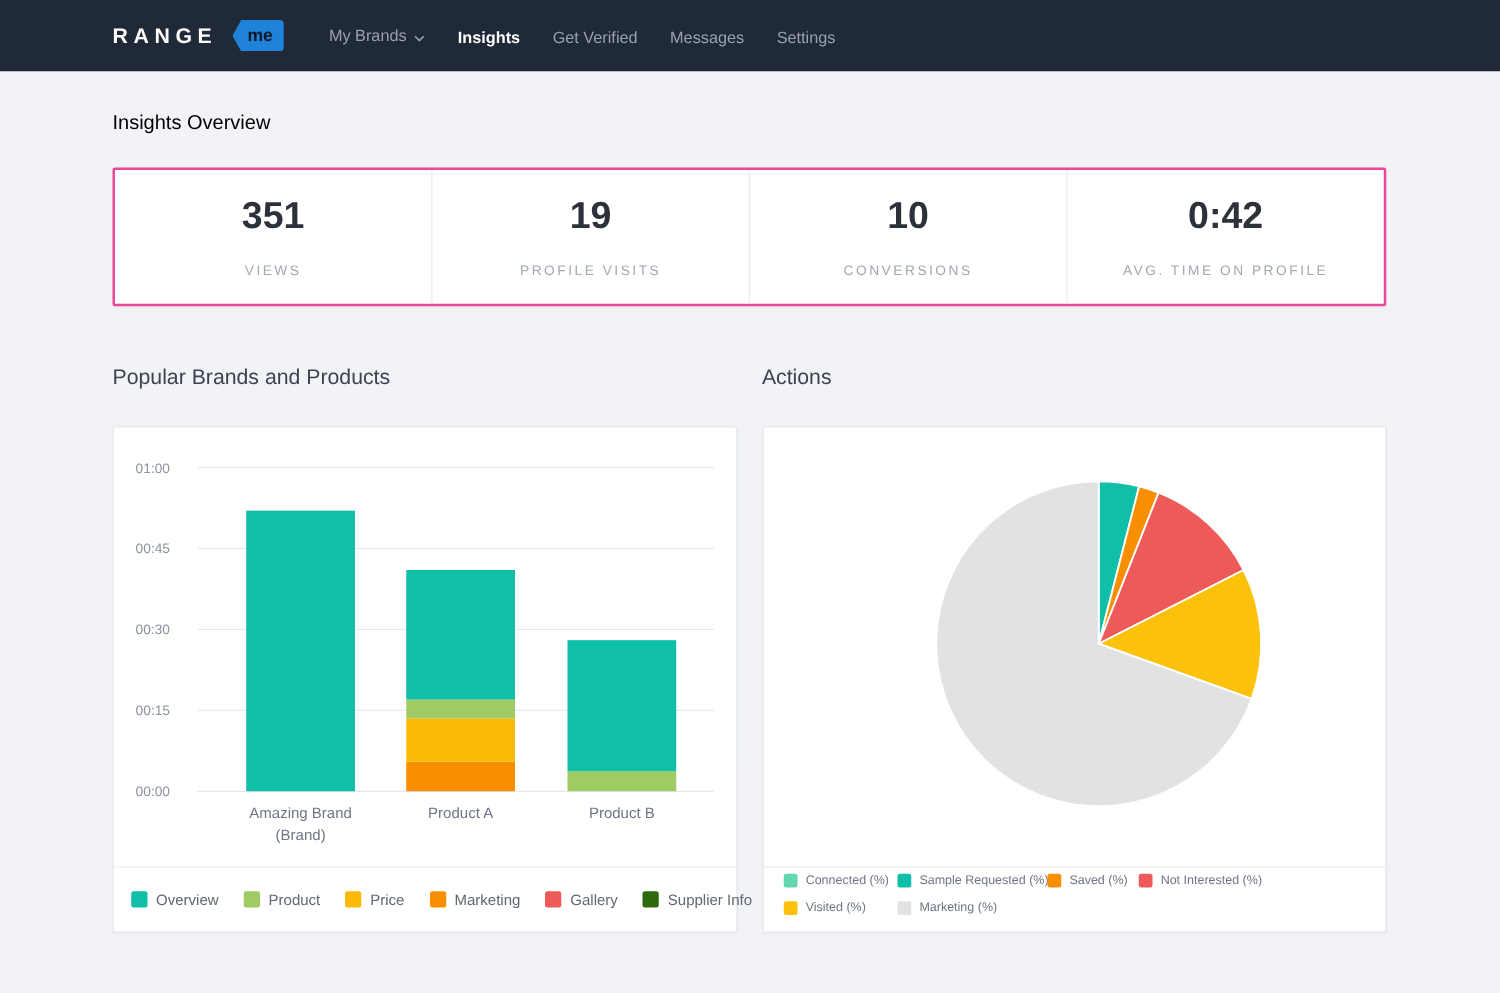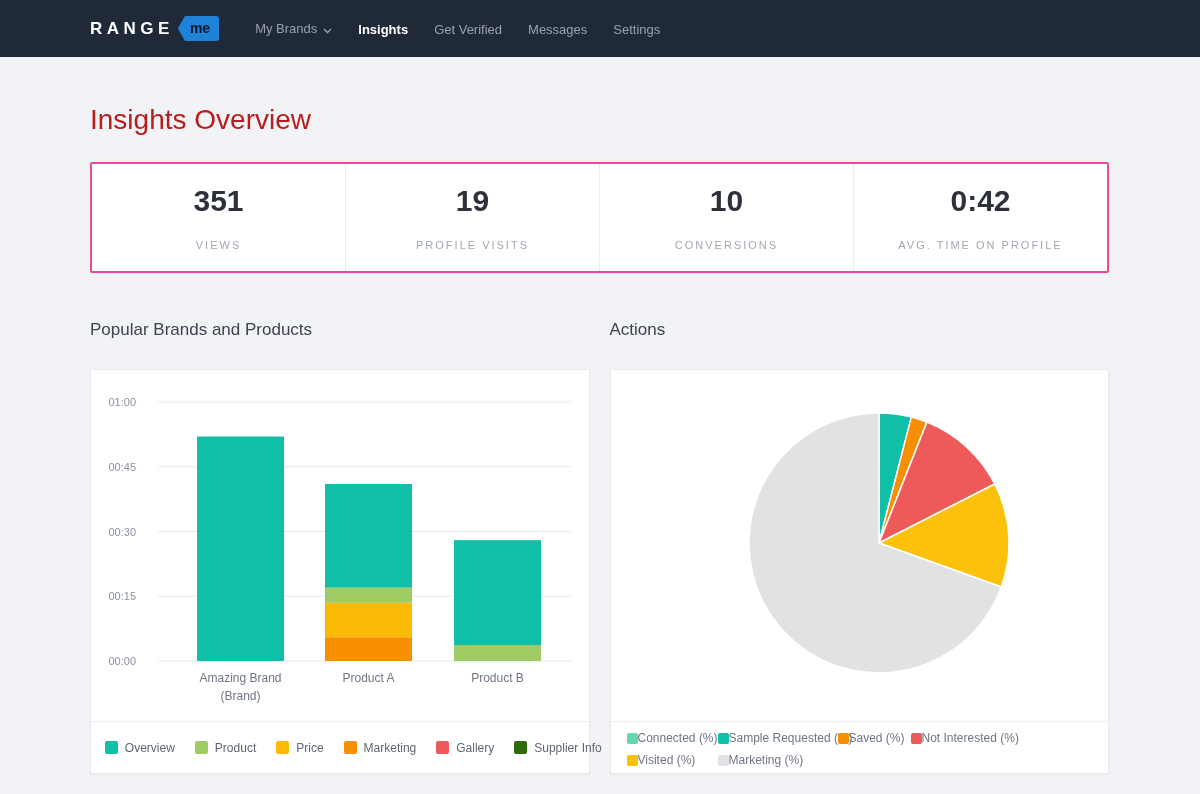--- a/index.html
+++ b/index.html
@@ -1,32 +1,32 @@
 <!DOCTYPE html>
 <html><head>
 <meta charset="utf-8">
 <style>
   * { box-sizing: border-box; margin: 0; padding: 0; }
   html,body { width:1200px; height:794px; overflow:hidden; }
   body { background:#f1f3f6; font-family:"Liberation Sans", sans-serif; }
 
   
   .navbar { height:57px; background:#202938; display:flex; align-items:center; padding-left:90px; }
-  .logo { display:flex; align-items:center; gap:4px; cursor:pointer; }
+  .logo { display:flex; align-items:center; gap:12px; cursor:pointer; }
   .logo-range { color:#ffffff; font-size:17px; font-weight:600; letter-spacing:4.5px; }
   .logo-me { color:#0f172a; font-size:14px; font-weight:700; padding:4px 9px 5px 12px; border-radius:3px;
              clip-path:polygon(0 50%, 17% 0, 100% 0, 100% 100%, 17% 100%); }
   .nav-items { display:flex; align-items:flex-end; margin-left:36px; gap:26px; }
   .nav-item { color:#99a1ad; font-size:13px; cursor:pointer; display:flex; align-items:center; gap:6px; }
   .nav-item.active { color:#ffffff; font-weight:700; }
   .chev { display:inline-block; margin-top:1px; }
 
   
   .content { padding:0 91px 0 90px; }
-  .page-title { margin-top:47px; font-size:28px; font-weight:400; color:#b91c1c; }
+  .page-title { margin-top:33px; font-size:16px; font-weight:400; color:#000000; }
 
   .stats-row { margin-top:26px; display:flex; background:#ffffff; border:2px solid #ec4899; border-radius:2px;
                height:111px; box-shadow:0 1px 2px rgba(31,41,55,0.04); }
   .stat-cell { flex:1; display:flex; flex-direction:column; align-items:center; justify-content:center;
                border-right:1px solid #e9ebee; }
   .stat-cell:last-child { border-right:none; }
   .stat-value { font-size:30px; font-weight:600; color:#2c313a; }
   .stat-label { margin-top:21px; font-size:11px; color:#a2a8b1; letter-spacing:2px; }
 
   .charts-row { display:flex; gap:20px; margin-top:47px; }
@@ -38,21 +38,21 @@
   .chart-area { flex:1; position:relative; overflow:hidden; }
   .chart-area svg { display:block; }
   .card-divider { height:1px; background:#eceef0; flex:none; }
 
   .legend-bar { height:51px; flex:none; display:flex; align-items:center; justify-content:center; gap:20px;margin-left:27px; }
   .legend-item { display:flex; align-items:center; gap:7px; font-size:12px; color:#5f6773; white-space:nowrap; }
   .swatch { width:13px; height:13px; border-radius:2px; flex:none; }
 
   .legend-pie { height:51px; flex:none; display:grid; grid-template-columns:91px 120px 73px auto;
                 grid-auto-rows:22px; align-content:start; padding:5px 0 0 16px; }
-  .legend-item-sm { display:flex; align-items:center; font-size:12px; color:#6e7684; white-space:nowrap; }
+  .legend-item-sm { display:flex; gap:7px; font-size:10px; color:#6e7684; white-space:nowrap; }
   .swatch-sm { width:11px; height:11px; border-radius:2px; flex:none; }
 </style>
 </head>
 <body>
 
 <div class="navbar">
   <div class="logo">
     <span class="logo-range">RANGE</span>
     <span class="logo-me" id="logo-tag" style="background: rgb(30, 130, 217);">me</span>
   </div>

